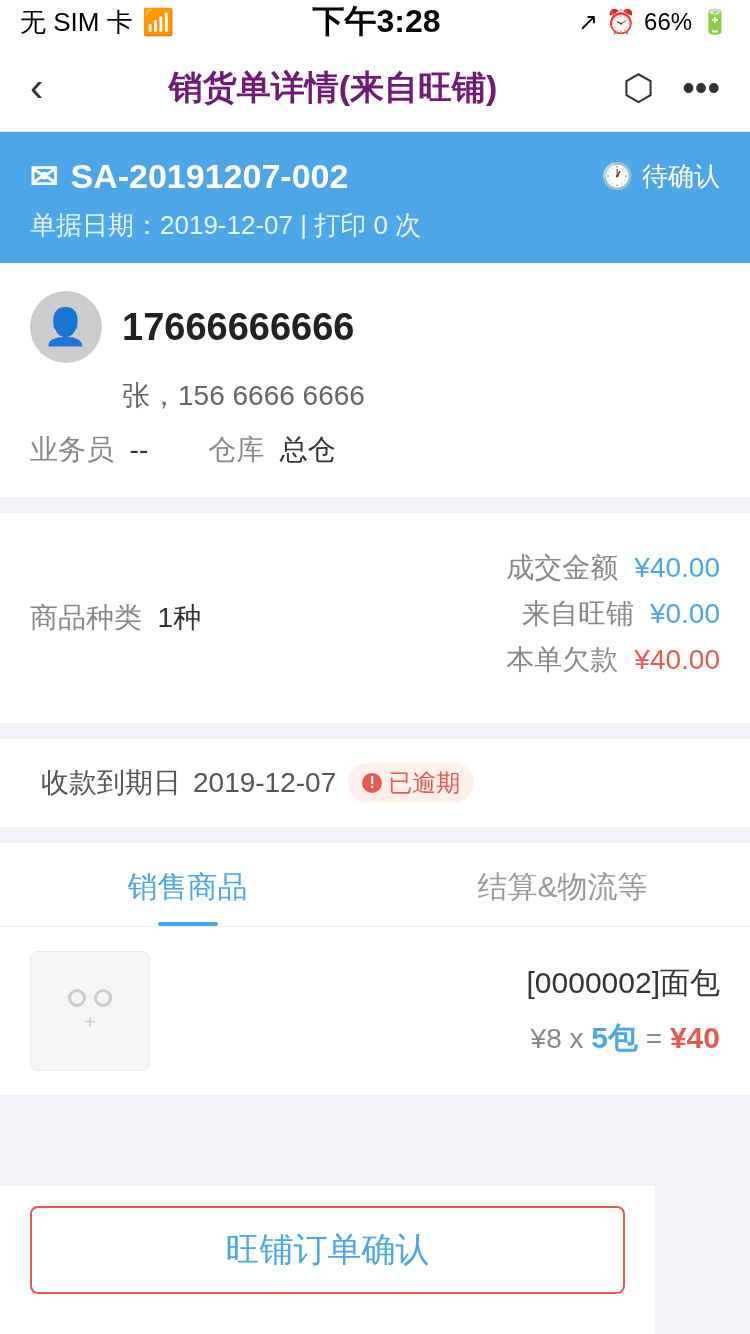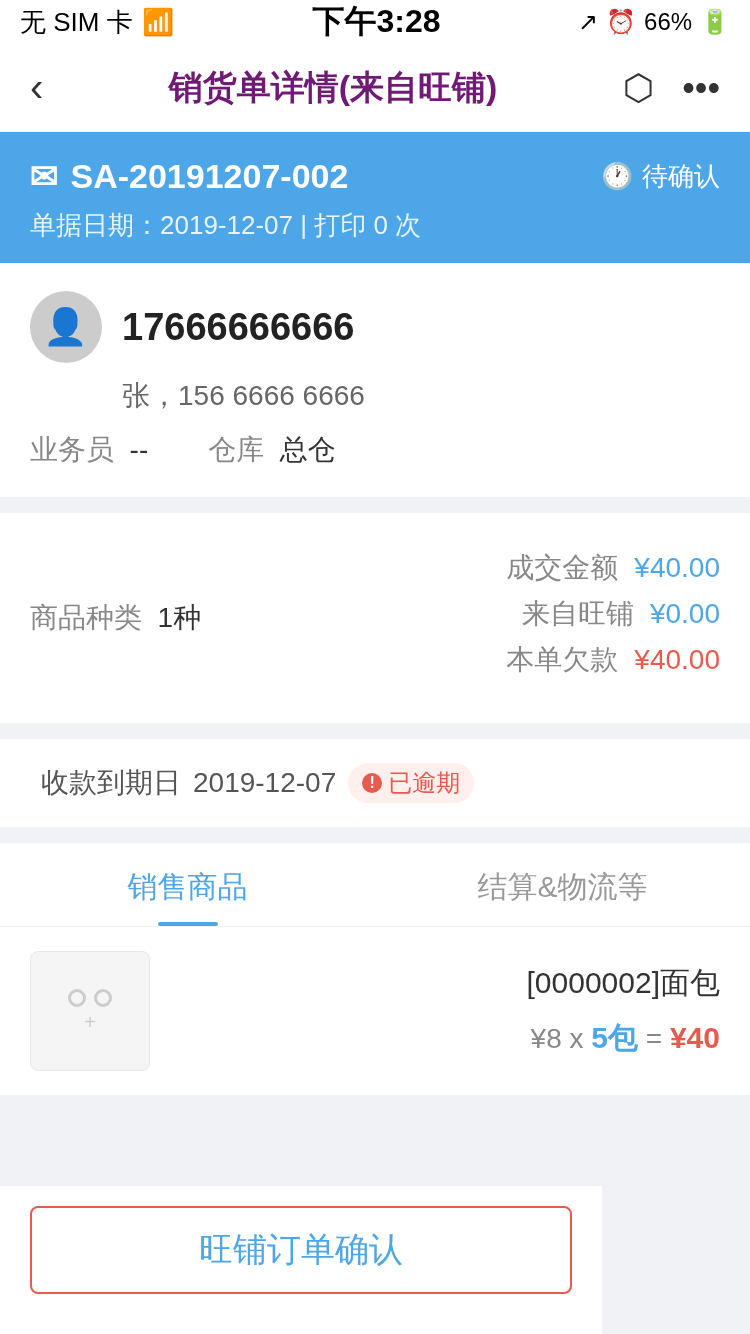--- a/index.html
+++ b/index.html
@@ -249,21 +249,21 @@
     .price-total { color: #e85a4d; font-weight: 600; font-size: 30px; }
 
     
     .bottom-space { height: 180px; background: #f0f2f5; }
 
     
     .bottom-bar {
       position: fixed;
       bottom: 0;
       left: 0;
-      width: 602px;
+      width: 655px;
       background: #fff;
       padding: 20px 30px 40px;
     }
     .confirm-btn {
       width: 100%;
       height: 88px;
       border: 2px solid #e85a4d;
       background: #fff;
       color: #4da6e8;
       font-size: 34px;

